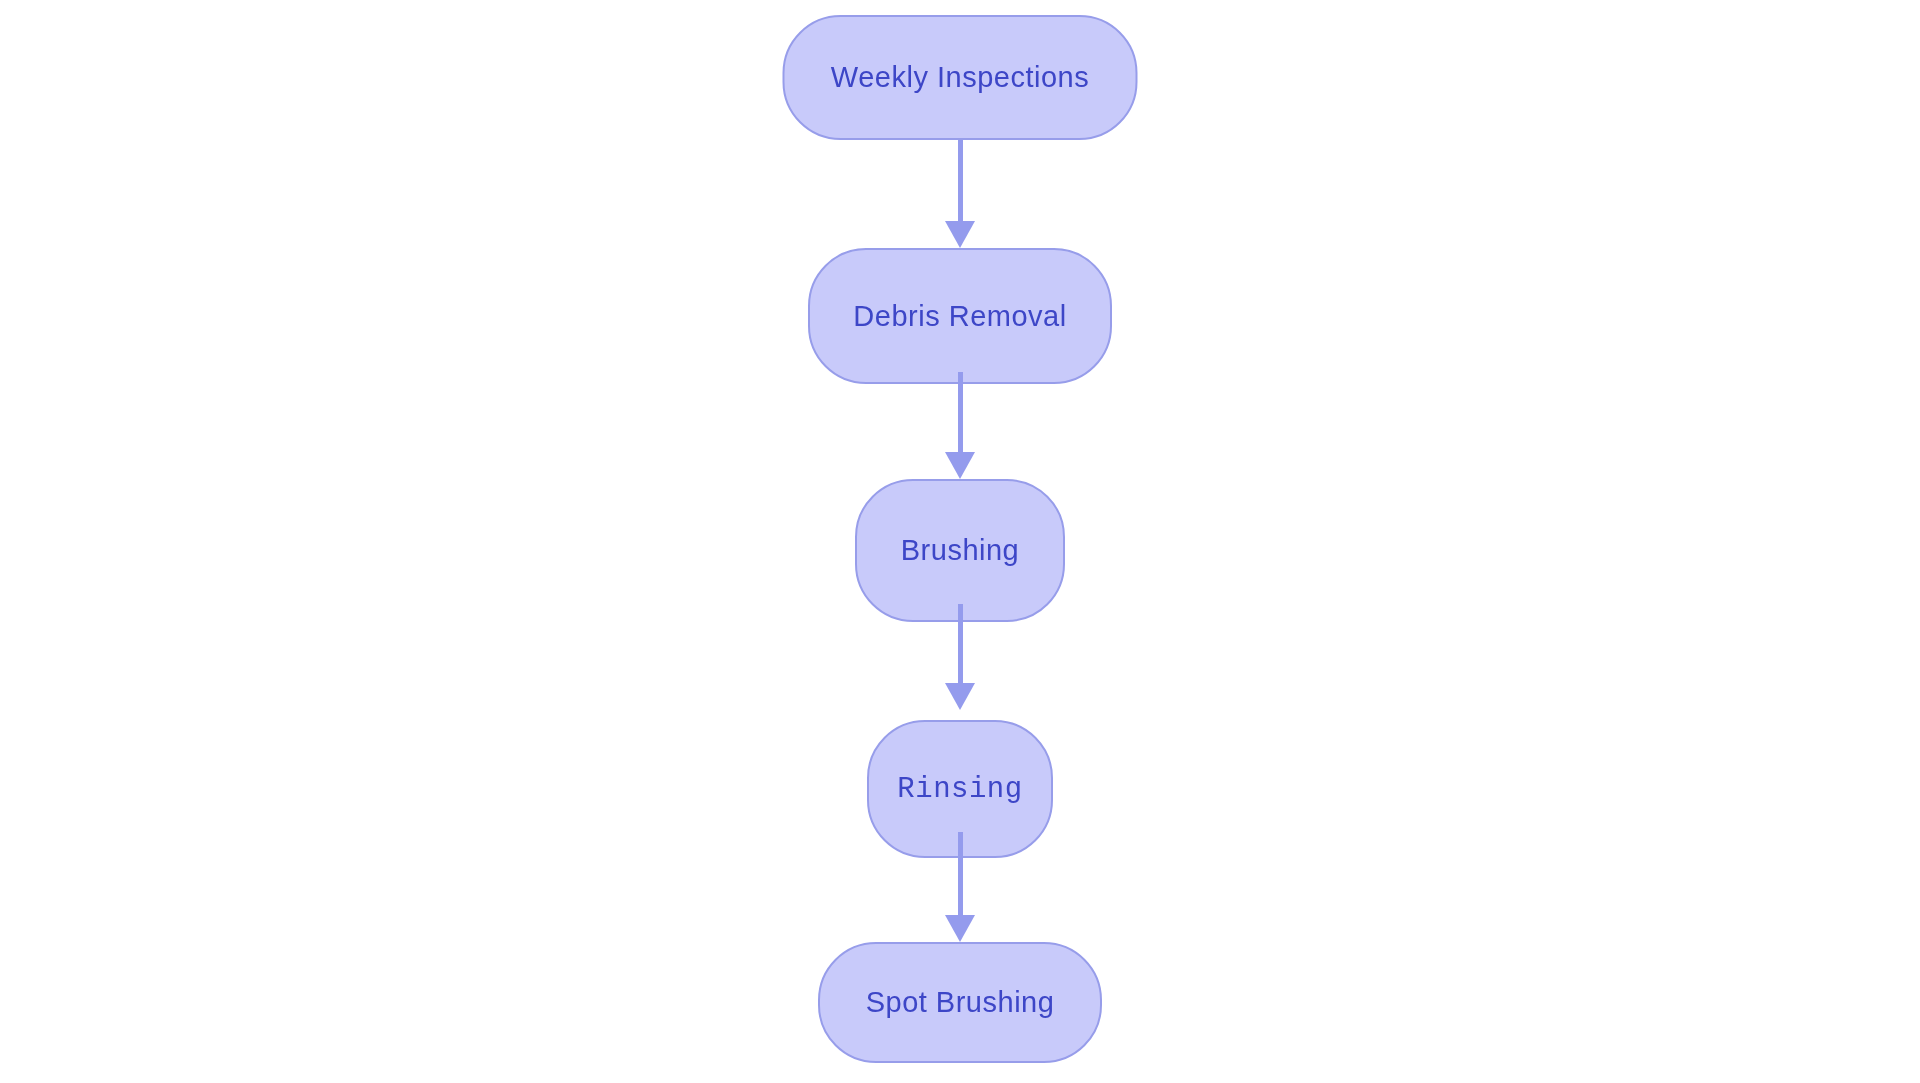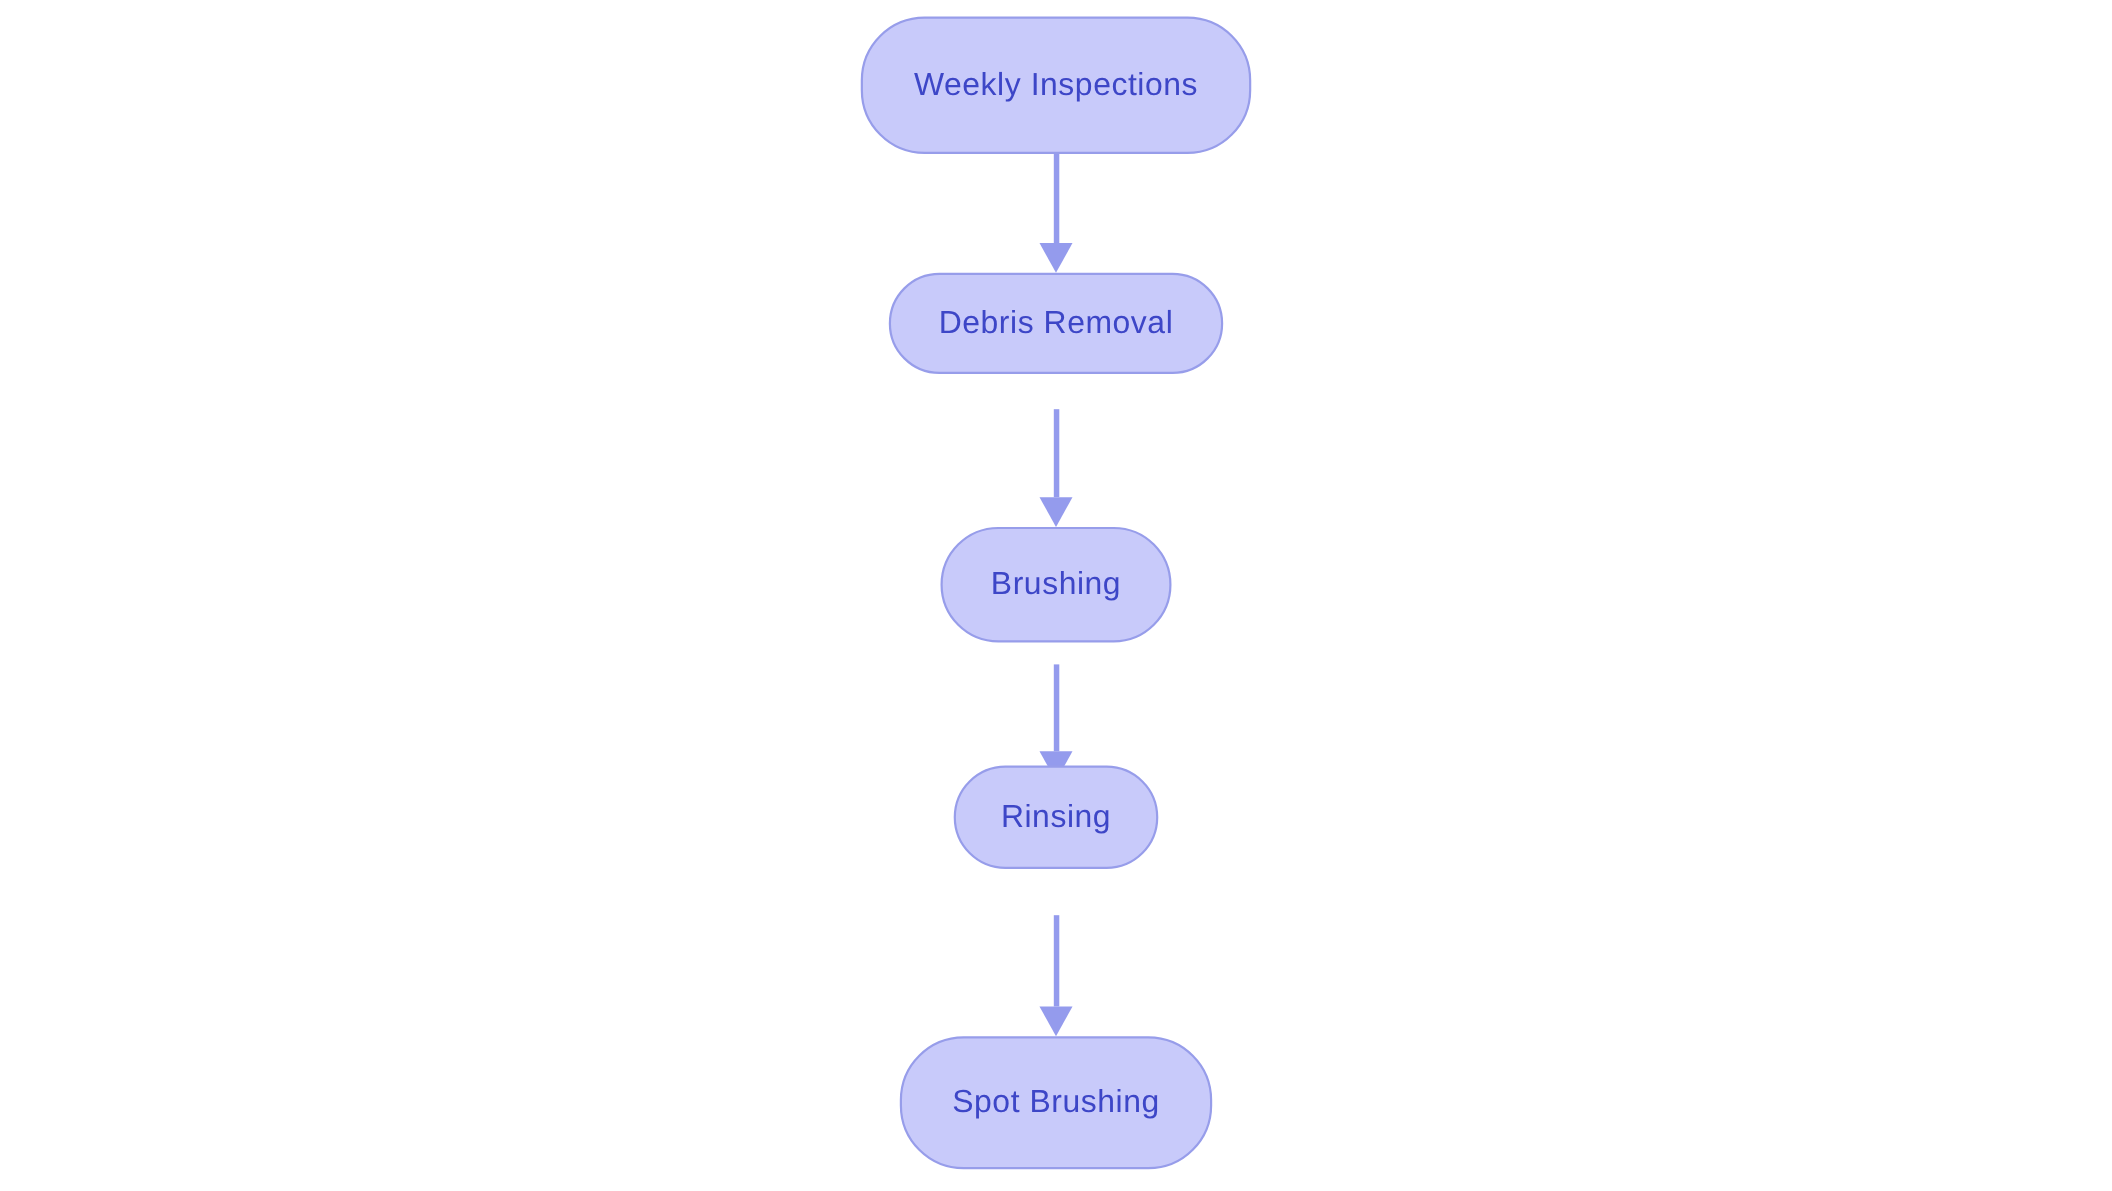--- a/index.html
+++ b/index.html
@@ -29,23 +29,23 @@
   }
   .node-label {
     color: #3d46c7;
     font-size: 29px;
     font-weight: 400;
     letter-spacing: 0.5px;
     white-space: nowrap;
     text-align: left;
   }
   .node-1 { top: 15px;  width: 355px; height: 125px; }
-  .node-2 { top: 248px; width: 304px; height: 92px; }
-  .node-3 { top: 479px; width: 210px; height: 105px; }
-  .node-4 { top: 696px; width: 186px; height: 94px; }
+  .node-2 { top: 248px; width: 304px; height: 136px; }
+  .node-3 { top: 479px; width: 210px; height: 143px; }
+  .node-4 { top: 720px; width: 186px; height: 138px; font-family: Liberation Mono, monospace; }
   .node-5 { top: 942px; width: 121px; height: 121px; width: 284px; }
   .arrow {
     position: absolute;
     left: 50%;
     transform: translateX(-50%);
     display: flex;
     flex-direction: column;
     align-items: center;
   }
   .arrow-1 { top: 140px; height: 108px; }

